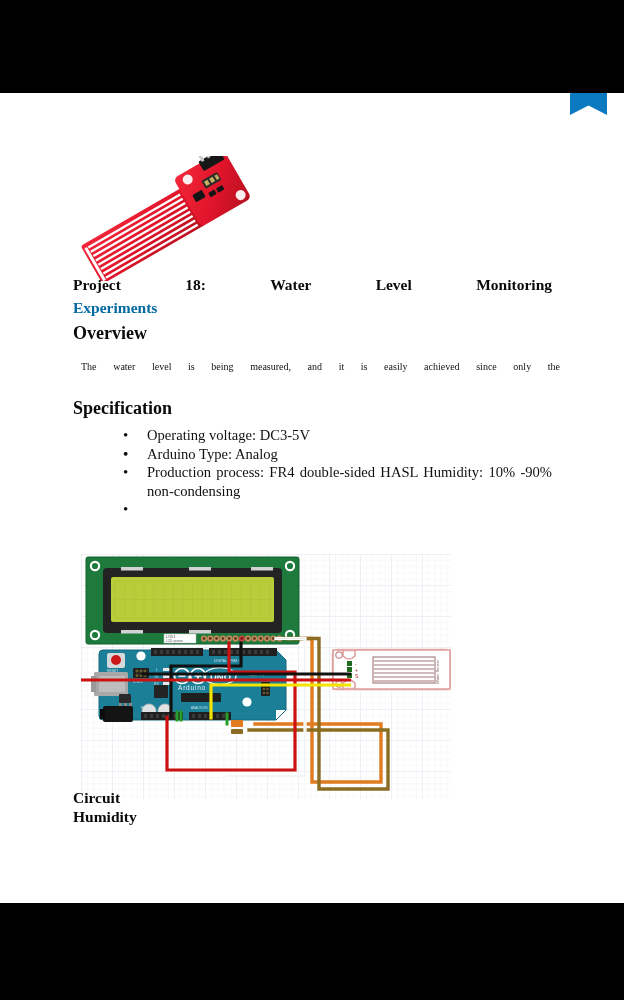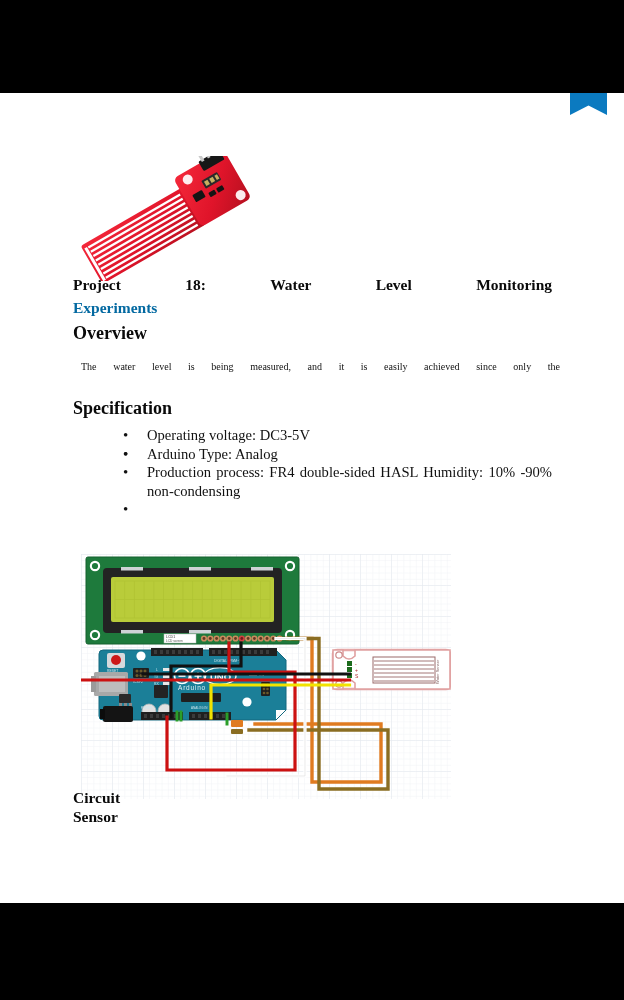--- a/index.html
+++ b/index.html
@@ -521,17 +521,17 @@
             <path d="M100 158 V166" stroke="#2a9e2a" stroke-width="3"></path>
             <path d="M146 160 V170" stroke="#2a9e2a" stroke-width="3"></path>
           </g>
 
           <rect x="150" y="166" width="12" height="7" rx="1" fill="#e07b20"></rect>
           <rect x="150" y="175" width="12" height="5" rx="1" fill="#8a6d22"></rect>
         </svg>
       </div>
 
       <div class="caption-line" id="caption-1">Circuit</div>
-      <div class="caption-line" id="caption-2">Sensor</div>
+      <div class="caption-line" id="caption-2">Humidity</div>
 
     </div>
   </div>
 </div>
 
 </body></html>

